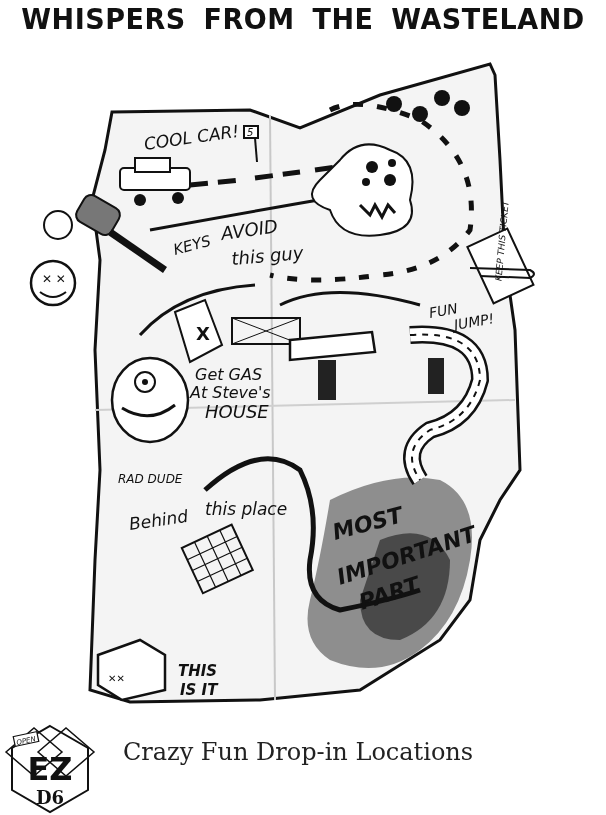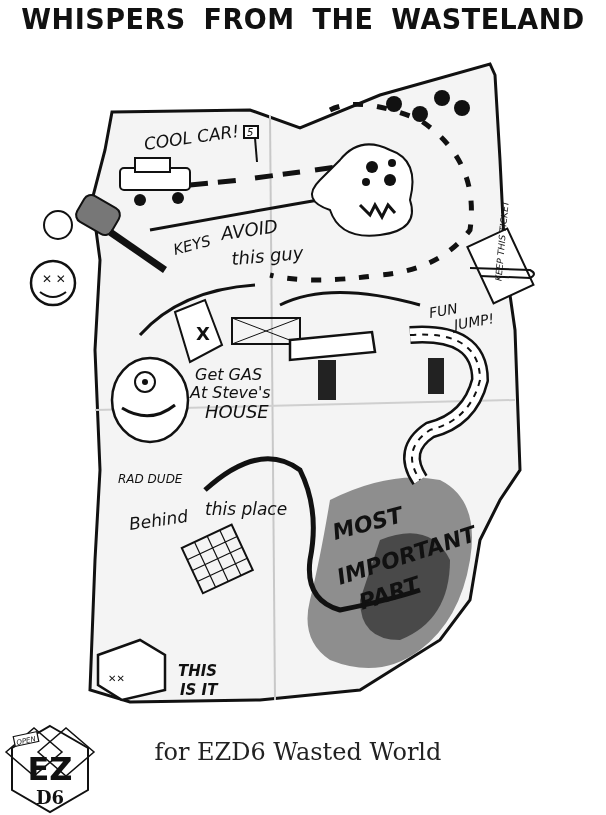--- a/index.html
+++ b/index.html
@@ -140,14 +140,14 @@
   <path d="M46,4 L84,26 L84,68 L46,90 L8,68 L8,26 Z" fill="#fff" stroke="#111" stroke-width="2"></path>
   <path d="M2,30 L30,6 L58,30 L30,54 Z" fill="none" stroke="#111" stroke-width="1.5"></path>
   <path d="M34,30 L62,6 L90,30 L62,54 Z" fill="none" stroke="#111" stroke-width="1.5"></path>
   <rect x="10" y="12" width="24" height="10" fill="#fff" stroke="#111" stroke-width="1.2" transform="rotate(-12 22 17)"></rect>
   <text x="12" y="21" font-size="7" font-style="italic" font-family="DejaVu Sans, sans-serif" fill="#111" transform="rotate(-12 22 17)">OPEN</text>
   <text x="46" y="58" text-anchor="middle" font-size="32" font-weight="900" font-family="DejaVu Sans, sans-serif" fill="#111">EZ</text>
   <text x="46" y="82" text-anchor="middle" font-size="18" font-weight="900" font-family="DejaVu Serif, serif" fill="#111">D6</text>
 </svg>
 
 <div class="subtitle">
-  <div>for EZD6 Wasted World</div>
+  <div>Crazy Fun Drop-in Locations</div>
 </div>
 
 </body></html>

